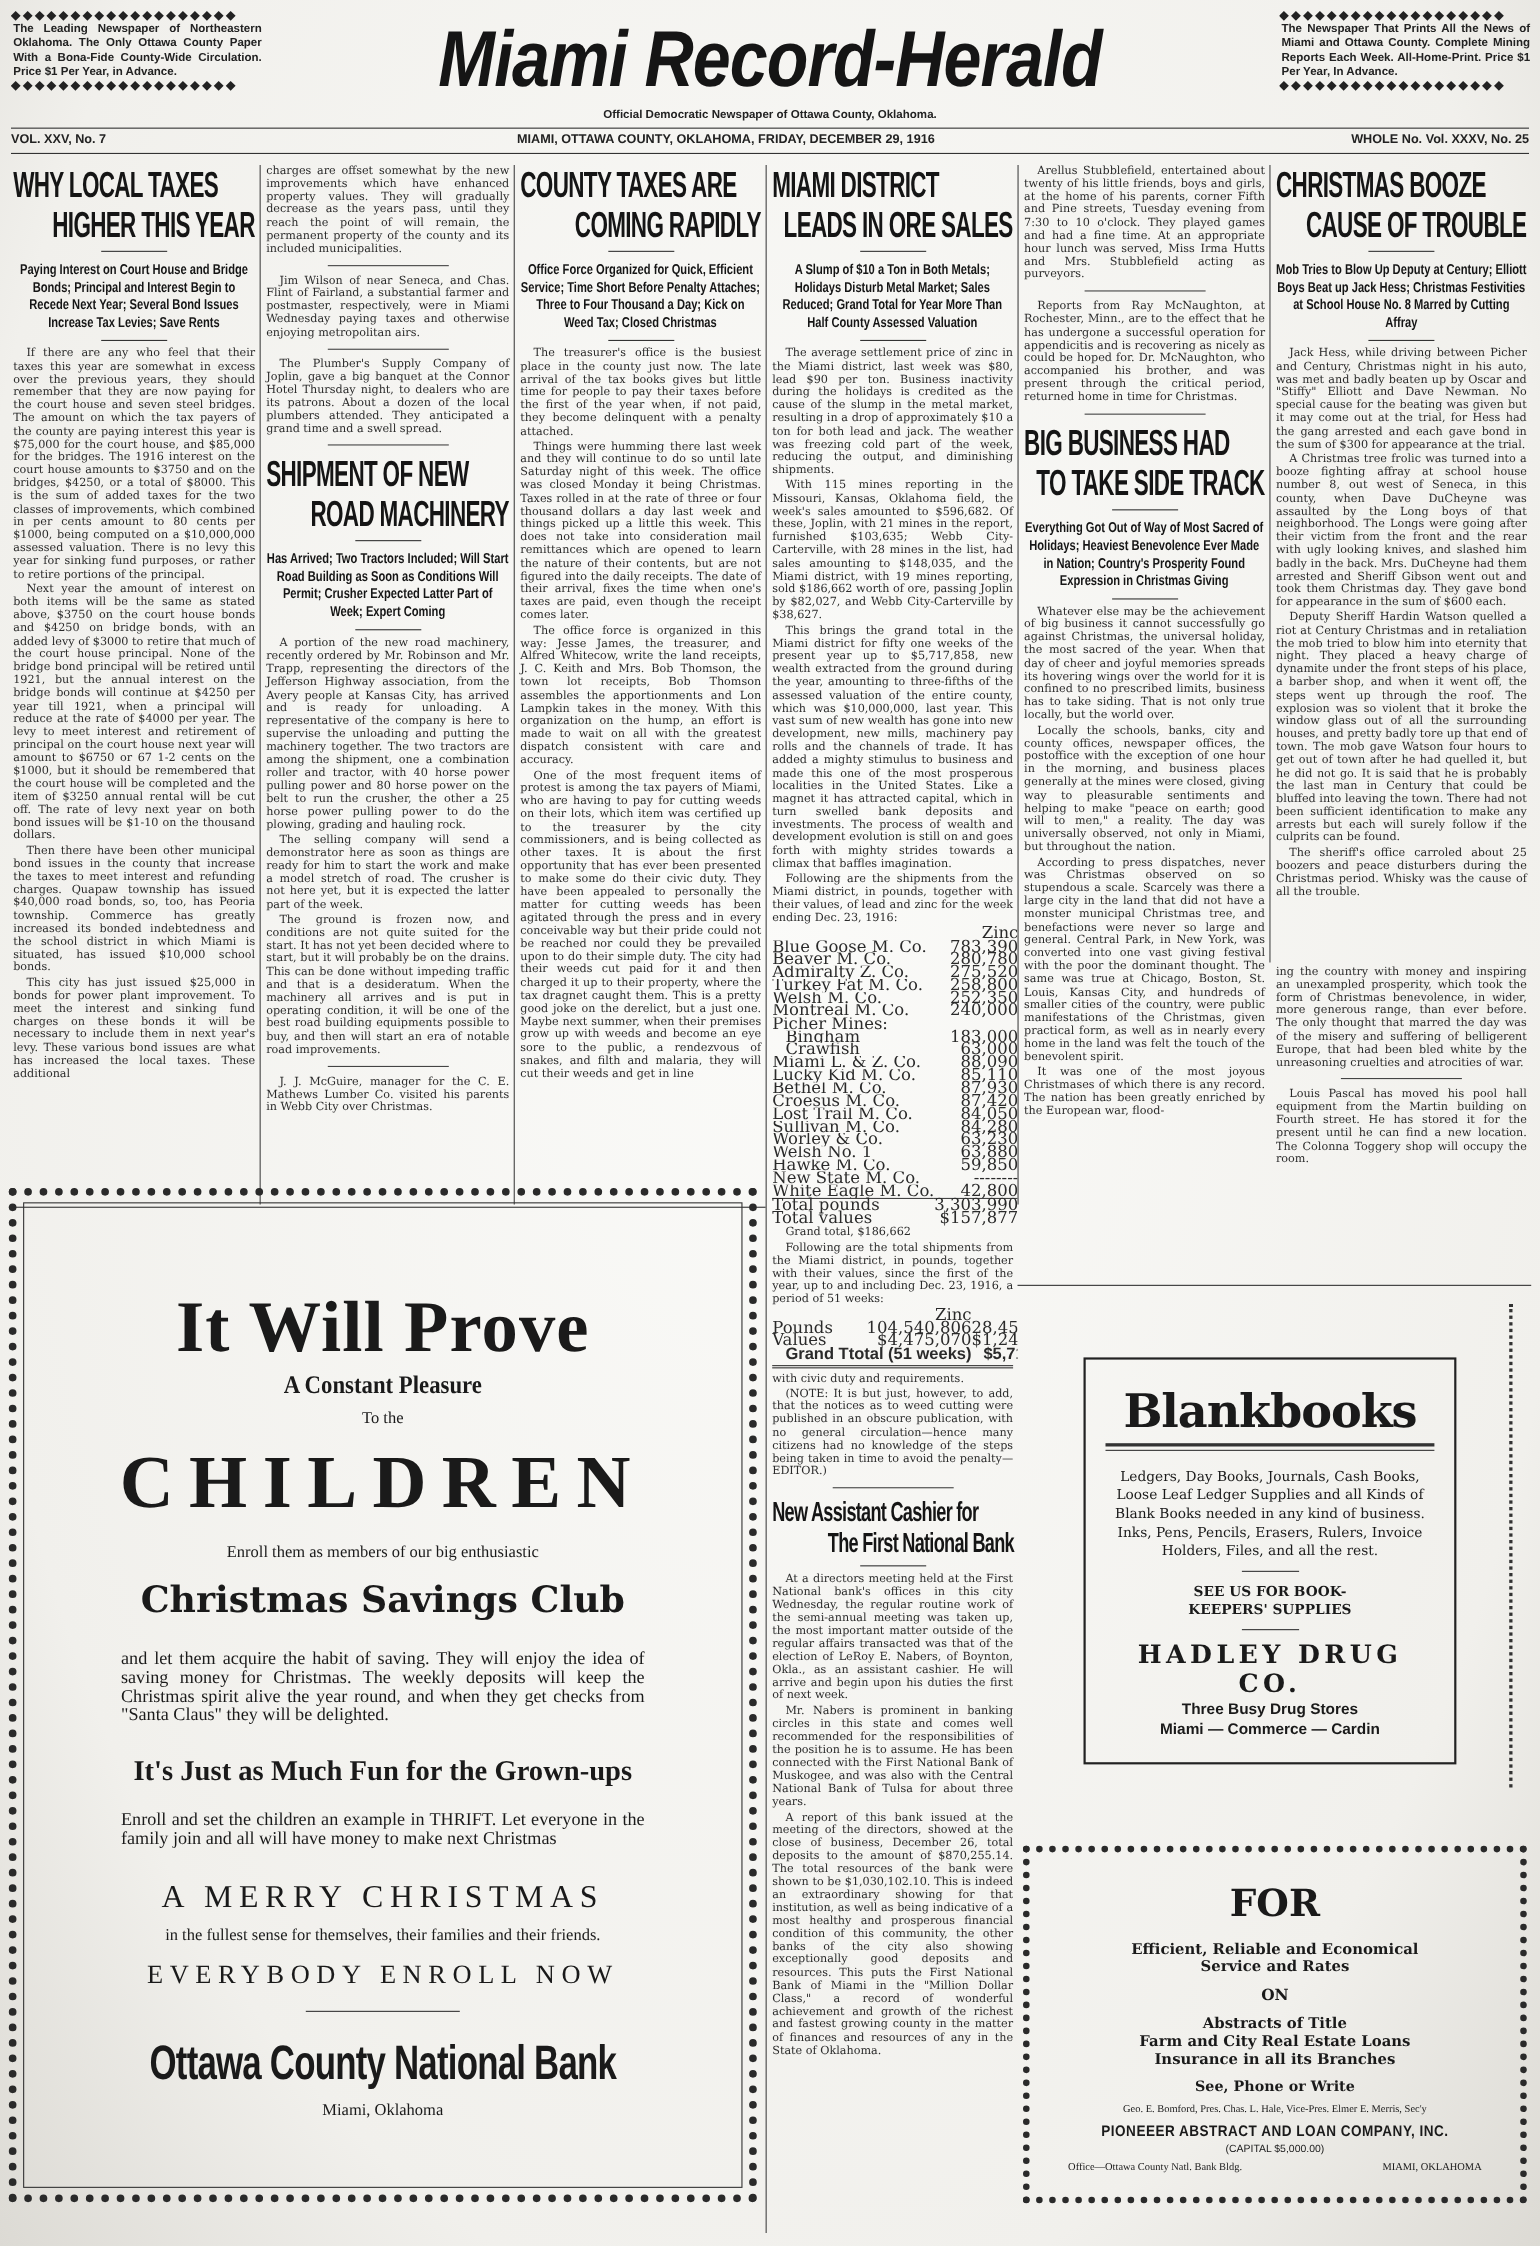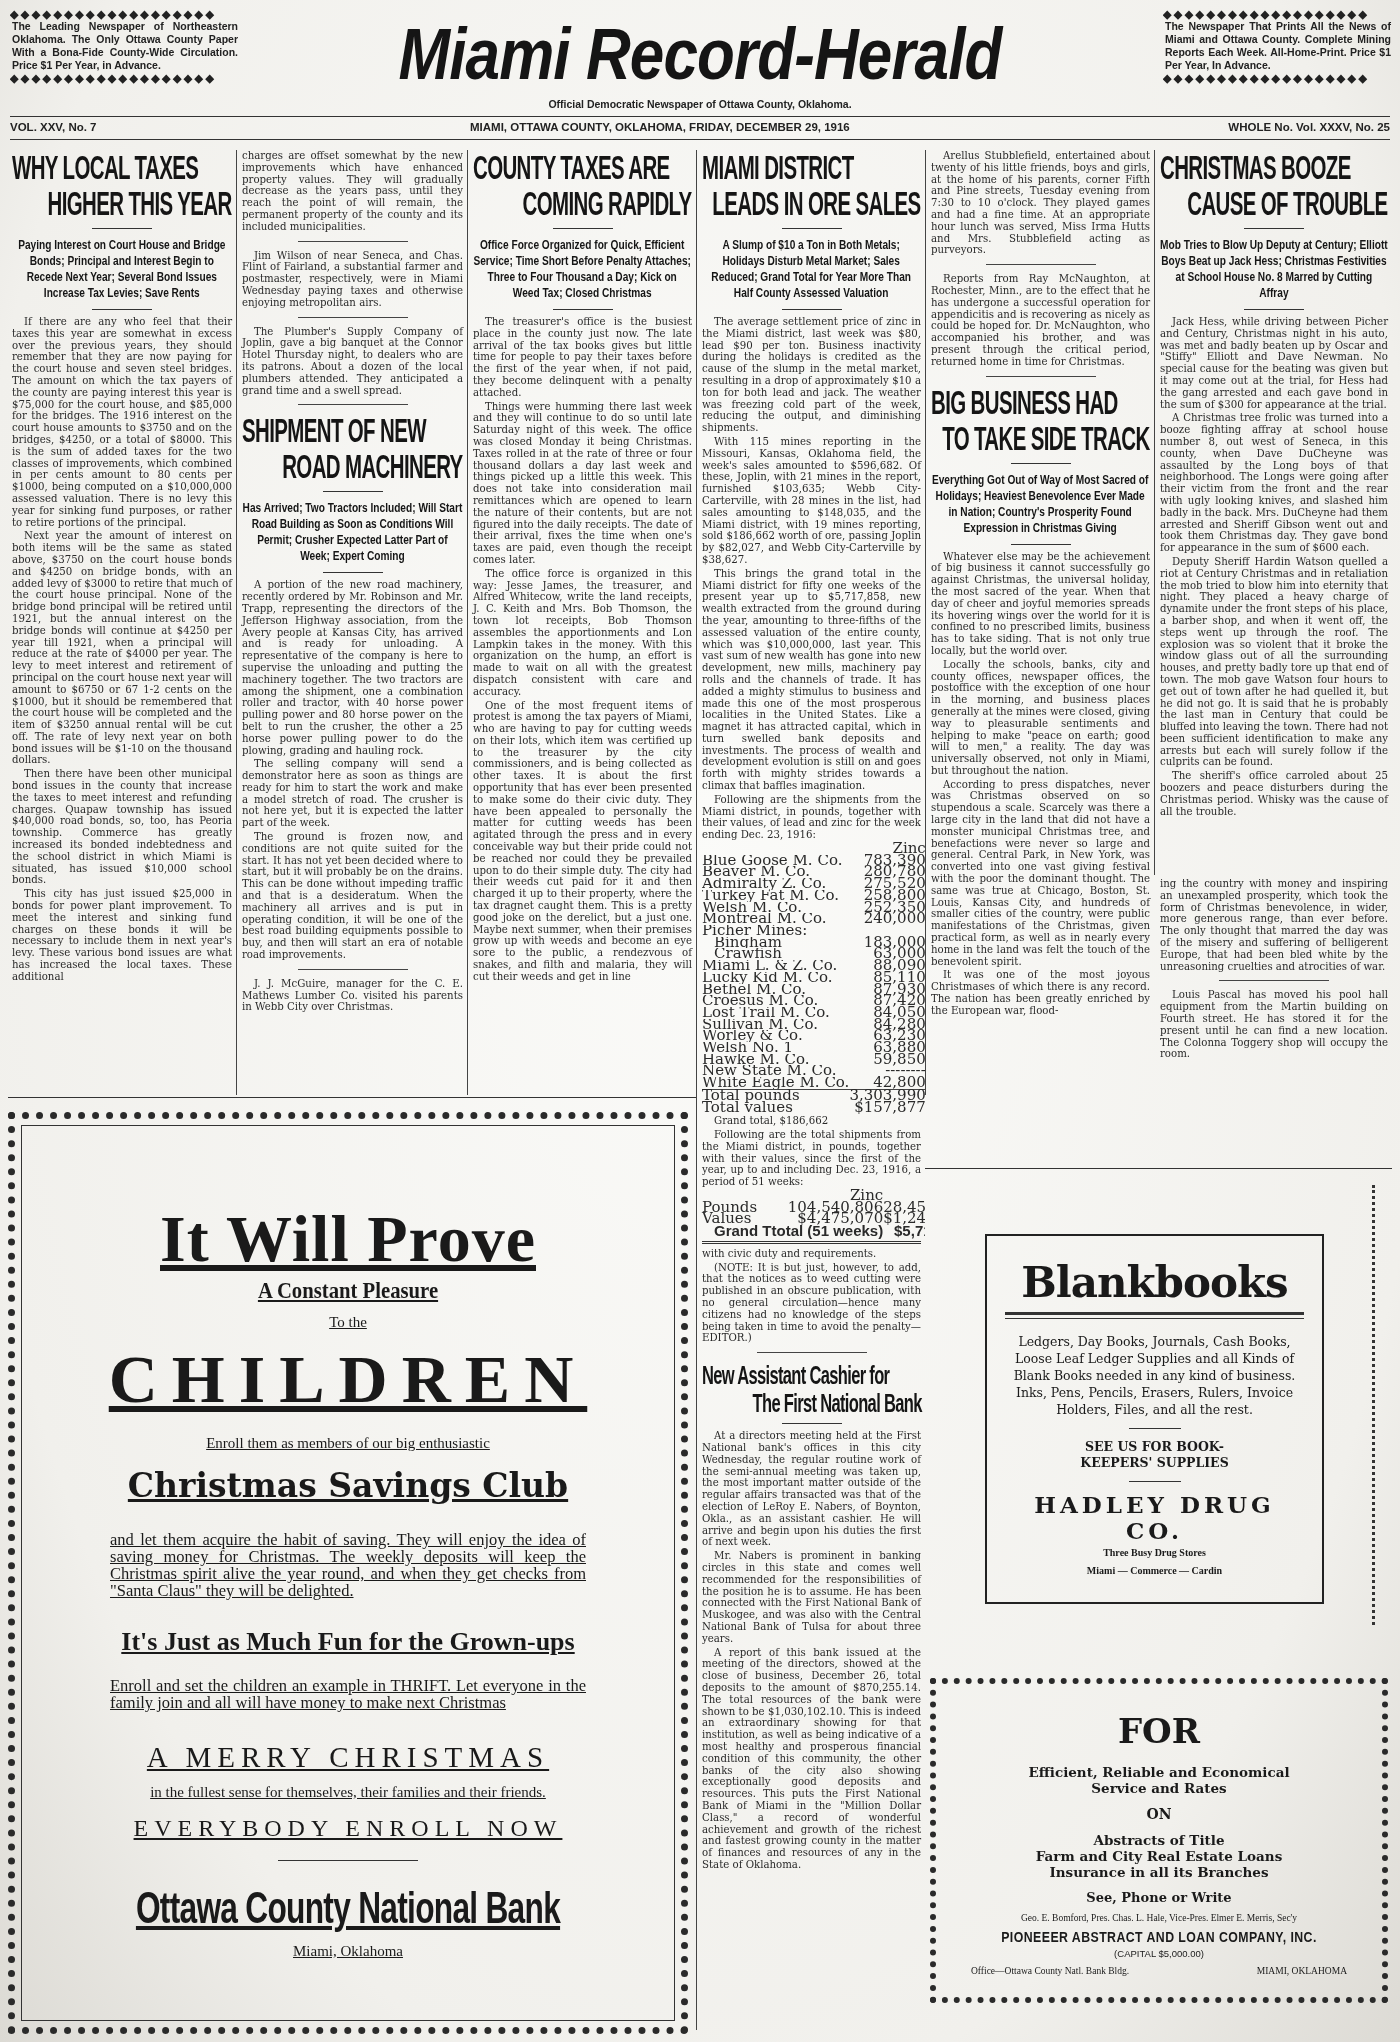--- a/index.html
+++ b/index.html
@@ -46,22 +46,22 @@
   
   .ore { font-family: "DejaVu Serif", serif; font-size: 15px; line-height: 11.7px; color: #2a2a2a; width: 100%; border-collapse: collapse; }
   .ore td { padding: 0; white-space: nowrap; }
   .ore td.num { text-align: right; }
   .ore td.nm { overflow: hidden; }
   .ore tr.hdr td { text-align: right; }
   .ore tr.tot td { border-top: 1px solid #444; }
   .ore tr.grand td { font-family: "Liberation Sans", sans-serif; font-weight: bold; }
 
   
-  .bank-ad { position: absolute; left: 8px; top: 1112px; width: 680px; height: 922px;
-             border: 7px dotted #2a2a2a; padding: 6px; text-decoration: underline; }
+  .bank-ad { position: absolute; left: 8px; top: 1080px; width: 680px; height: 922px;
+             border: 7px dotted #2a2a2a; padding: 6px; }
   .bank-inner { width: 100%; height: 100%; border: 1.5px solid #333; text-align: center; position: relative; }
   .bank-inner .a1 { font-family: "Liberation Serif", serif; font-weight: bold; font-size: 66px; line-height: 70px; margin-top: 78px; letter-spacing: 1px; }
   .bank-inner .a2 { font-family: "Liberation Serif", serif; font-weight: bold; font-size: 23px; margin-top: 4px; transform: scaleX(0.9); }
   .bank-inner .a3 { font-family: "Liberation Serif", serif; font-size: 15px; margin-top: 10px; }
   .bank-inner .a4 { font-family: "Liberation Serif", serif; font-weight: bold; font-size: 68px; letter-spacing: 14px; line-height: 72px; margin-top: 12px; }
   .bank-inner .a5 { font-family: "Liberation Serif", serif; font-size: 15px; margin-top: 20px; }
   .bank-inner .a6 { font-family: "DejaVu Serif", serif; font-weight: bold; font-size: 33px; margin-top: 14px; }
   .bank-inner .a7 { font-family: "Liberation Serif", serif; font-size: 16.5px; line-height: 17px; text-align: justify; margin: 26px 88px 0 88px; }
   .bank-inner .a8 { font-family: "Liberation Serif", serif; font-weight: bold; font-size: 26px; margin-top: 28px; }
   .bank-inner .a9 { font-family: "Liberation Serif", serif; font-size: 16.5px; line-height: 17px; text-align: justify; margin: 20px 88px 0 88px; }
@@ -74,21 +74,21 @@
 
   
   .blank-ad { position: absolute; left: 985px; top: 1234px; width: 339px; height: 370px;
               border: 2px solid #222; text-align: center; padding: 24px 18px 0; }
   .blank-ad .b1 { font-family: "DejaVu Serif", serif; font-weight: bold; font-size: 42px; line-height: 46px; letter-spacing: -1px; }
   .blank-ad .b2 { border-top: 3px solid #333; border-bottom: 1px solid #333; height: 7px; margin: 6px 0 14px; }
   .blank-ad .b3 { font-family: "DejaVu Serif", serif; font-size: 12.5px; line-height: 17px; }
   .blank-ad .b4 { width: 52px; margin: 10px auto; border-top: 1px solid #333; }
   .blank-ad .b5 { font-family: "DejaVu Serif", serif; font-weight: bold; font-size: 12.5px; line-height: 16px; }
   .blank-ad .b6 { font-family: "DejaVu Serif", serif; font-weight: bold; font-size: 23px; letter-spacing: 4px; line-height: 26px; }
-  .blank-ad .b7 { font-family: Liberation Serif, serif; font-weight: bold; font-size: 10px; line-height: 18px; }
+  .blank-ad .b7 { font-family: Liberation Sans, sans-serif; font-weight: bold; font-size: 14px; line-height: 18px; }
 
   
   .pioneer-ad { position: absolute; left: 930px; top: 1678px; width: 458px; height: 325px;
                 border: 6px dotted #2a2a2a; text-align: center; padding-top: 28px; }
   .pioneer-ad .p1 { font-family: "DejaVu Serif", serif; font-weight: bold; font-size: 34px; line-height: 38px; }
   .pioneer-ad .p2 { font-family: "DejaVu Serif", serif; font-weight: bold; font-size: 13.5px; line-height: 16px; margin-top: 14px; }
   .pioneer-ad .p3 { font-family: "DejaVu Serif", serif; font-weight: bold; font-size: 14px; margin-top: 10px; }
   .pioneer-ad .p4 { font-family: "DejaVu Serif", serif; font-weight: bold; font-size: 13.5px; line-height: 16px; margin-top: 10px; }
   .pioneer-ad .p5 { font-family: "DejaVu Serif", serif; font-weight: bold; font-size: 13px; margin-top: 10px; }
   .pioneer-ad .p6 { font-family: "Liberation Serif", serif; font-size: 9.5px; margin-top: 8px; }

